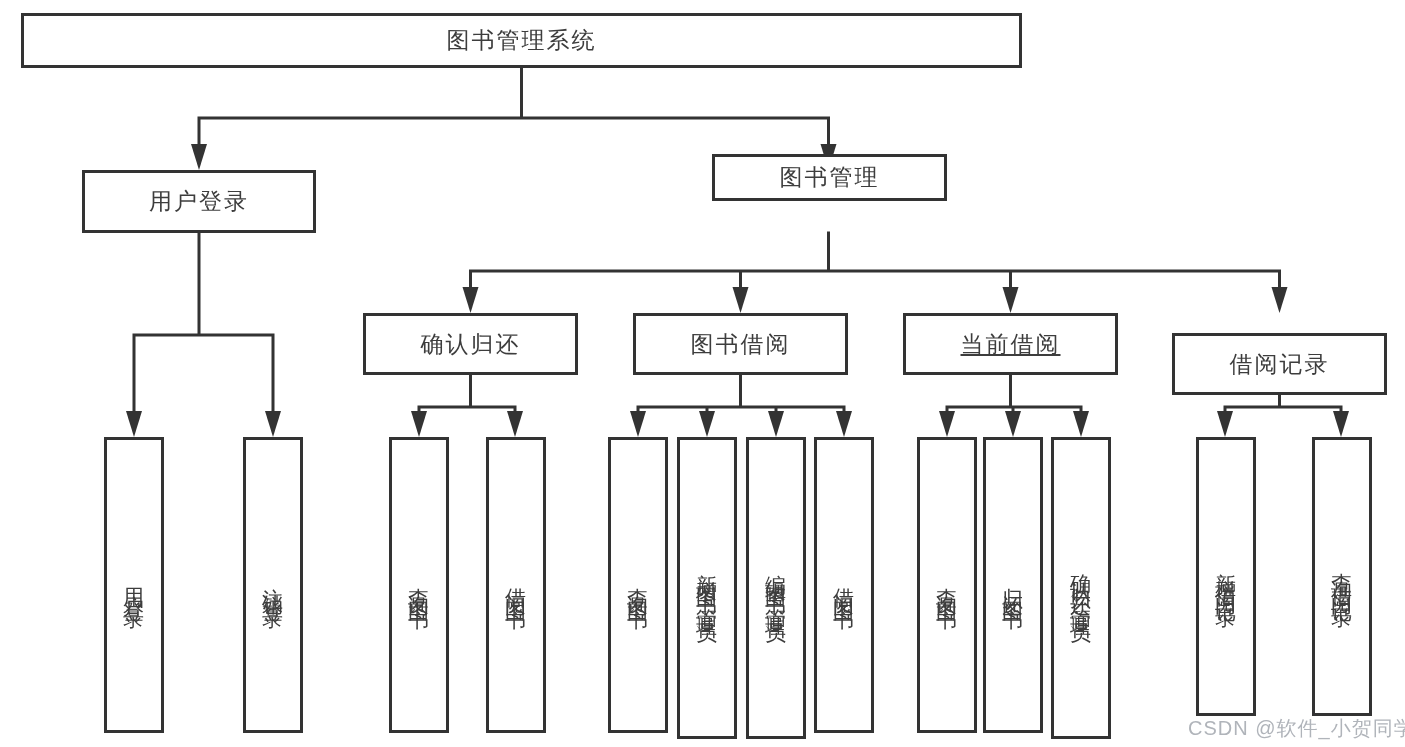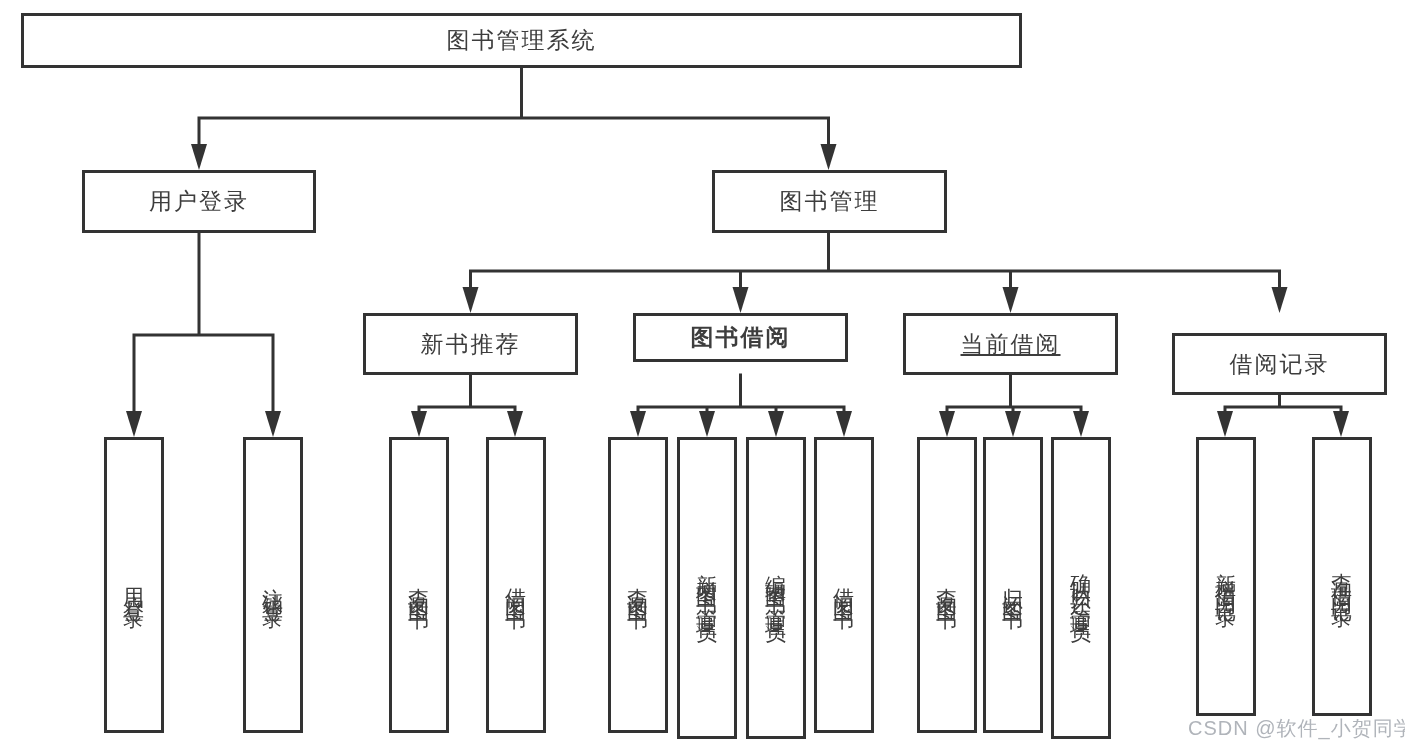--- a/index.html
+++ b/index.html
@@ -106,24 +106,24 @@
       <g stroke="#333333" stroke-width="3" stroke-linecap="square" fill="none">
         <path d="M 1279.5 375 V 407 M 1225 407 H 1341 M 1225 407 V 415 M 1341 407 V 415"></path>
         <polygon points="1225,437 1217,411 1233,411" fill="#333333" stroke="none"></polygon>
         <polygon points="1341,437 1333,411 1349,411" fill="#333333" stroke="none"></polygon>
       </g>
     </svg>
 
   <div class="box hbox" style="left:21px;top:13px;width:1001px;height:55px;">图书管理系统</div>
 
   <div class="box hbox" style="left:82px;top:170px;width:234px;height:63px;">用户登录</div>
-  <div class="box hbox" style="left:712px;top:170px;width:235px;height:63px;">图书管理</div>
+  <div class="box hbox" style="left:712px;top:154px;width:235px;height:47px;">图书管理</div>
 
-  <div class="box hbox" style="left:363px;top:313px;width:215px;height:62px;">新书推荐</div>
-  <div class="box hbox" style="left:633px;top:313px;width:215px;height:49px;font-weight:bold;">图书借阅</div>
+  <div class="box hbox" style="left:363px;top:313px;width:215px;height:62px;">确认归还</div>
+  <div class="box hbox" style="left:633px;top:313px;width:215px;height:62px;">图书借阅</div>
   <div class="box hbox" style="left:903px;top:313px;width:215px;height:62px;text-decoration:underline;">当前借阅</div>
   <div class="box hbox" style="left:1172px;top:313px;width:215px;height:62px;margin-top:20px;">借阅记录</div>
 
   <div class="box vbox" style="left:104px;">用户登录</div>
   <div class="box vbox" style="left:243px;">注销登录</div>
 
   <div class="box vbox" style="left:389px;">查询图书</div>
   <div class="box vbox" style="left:486px;">借阅图书</div>
 
   <div class="box vbox" style="left:608px;">查询图书</div>

